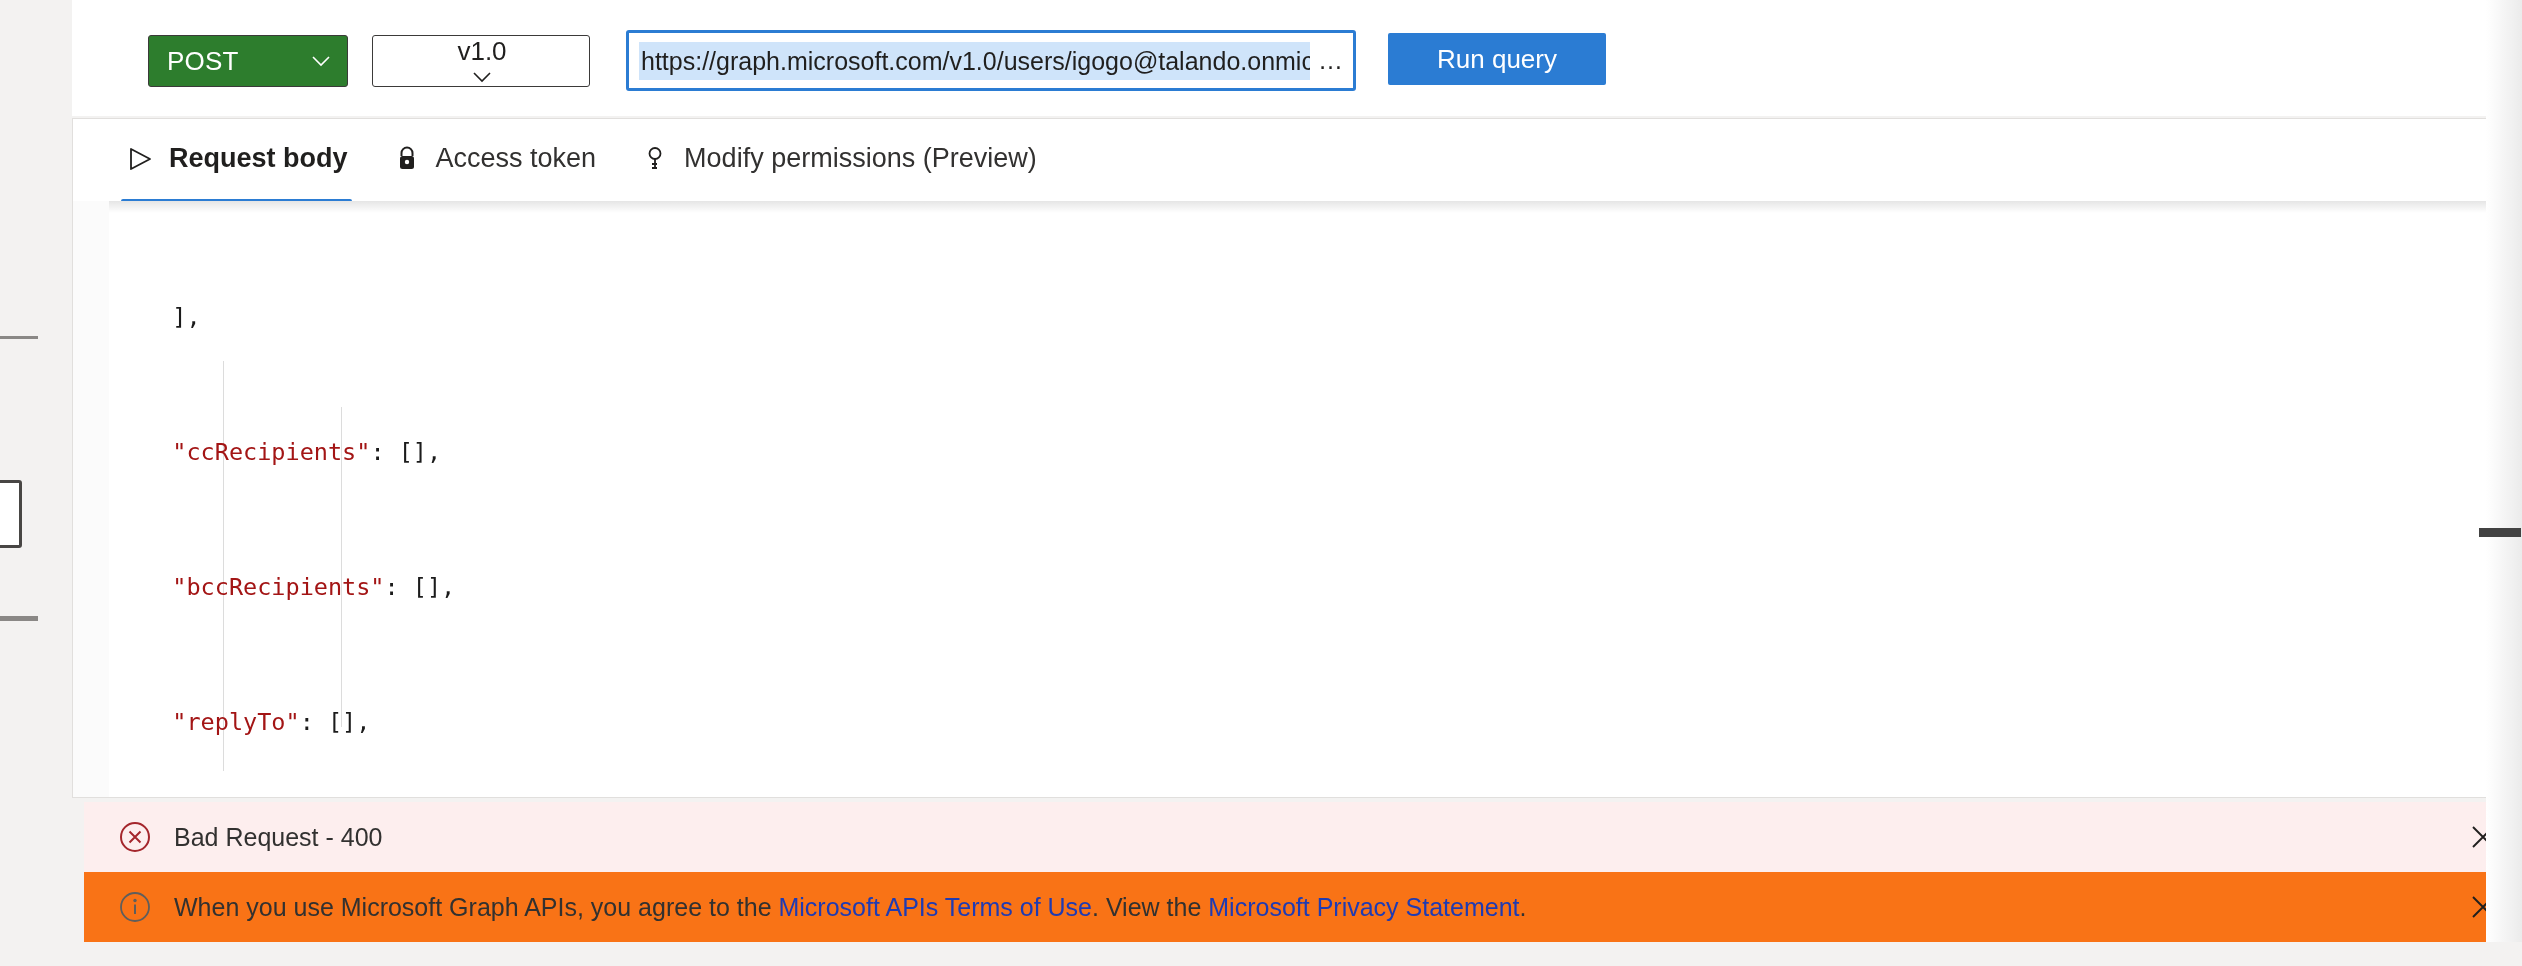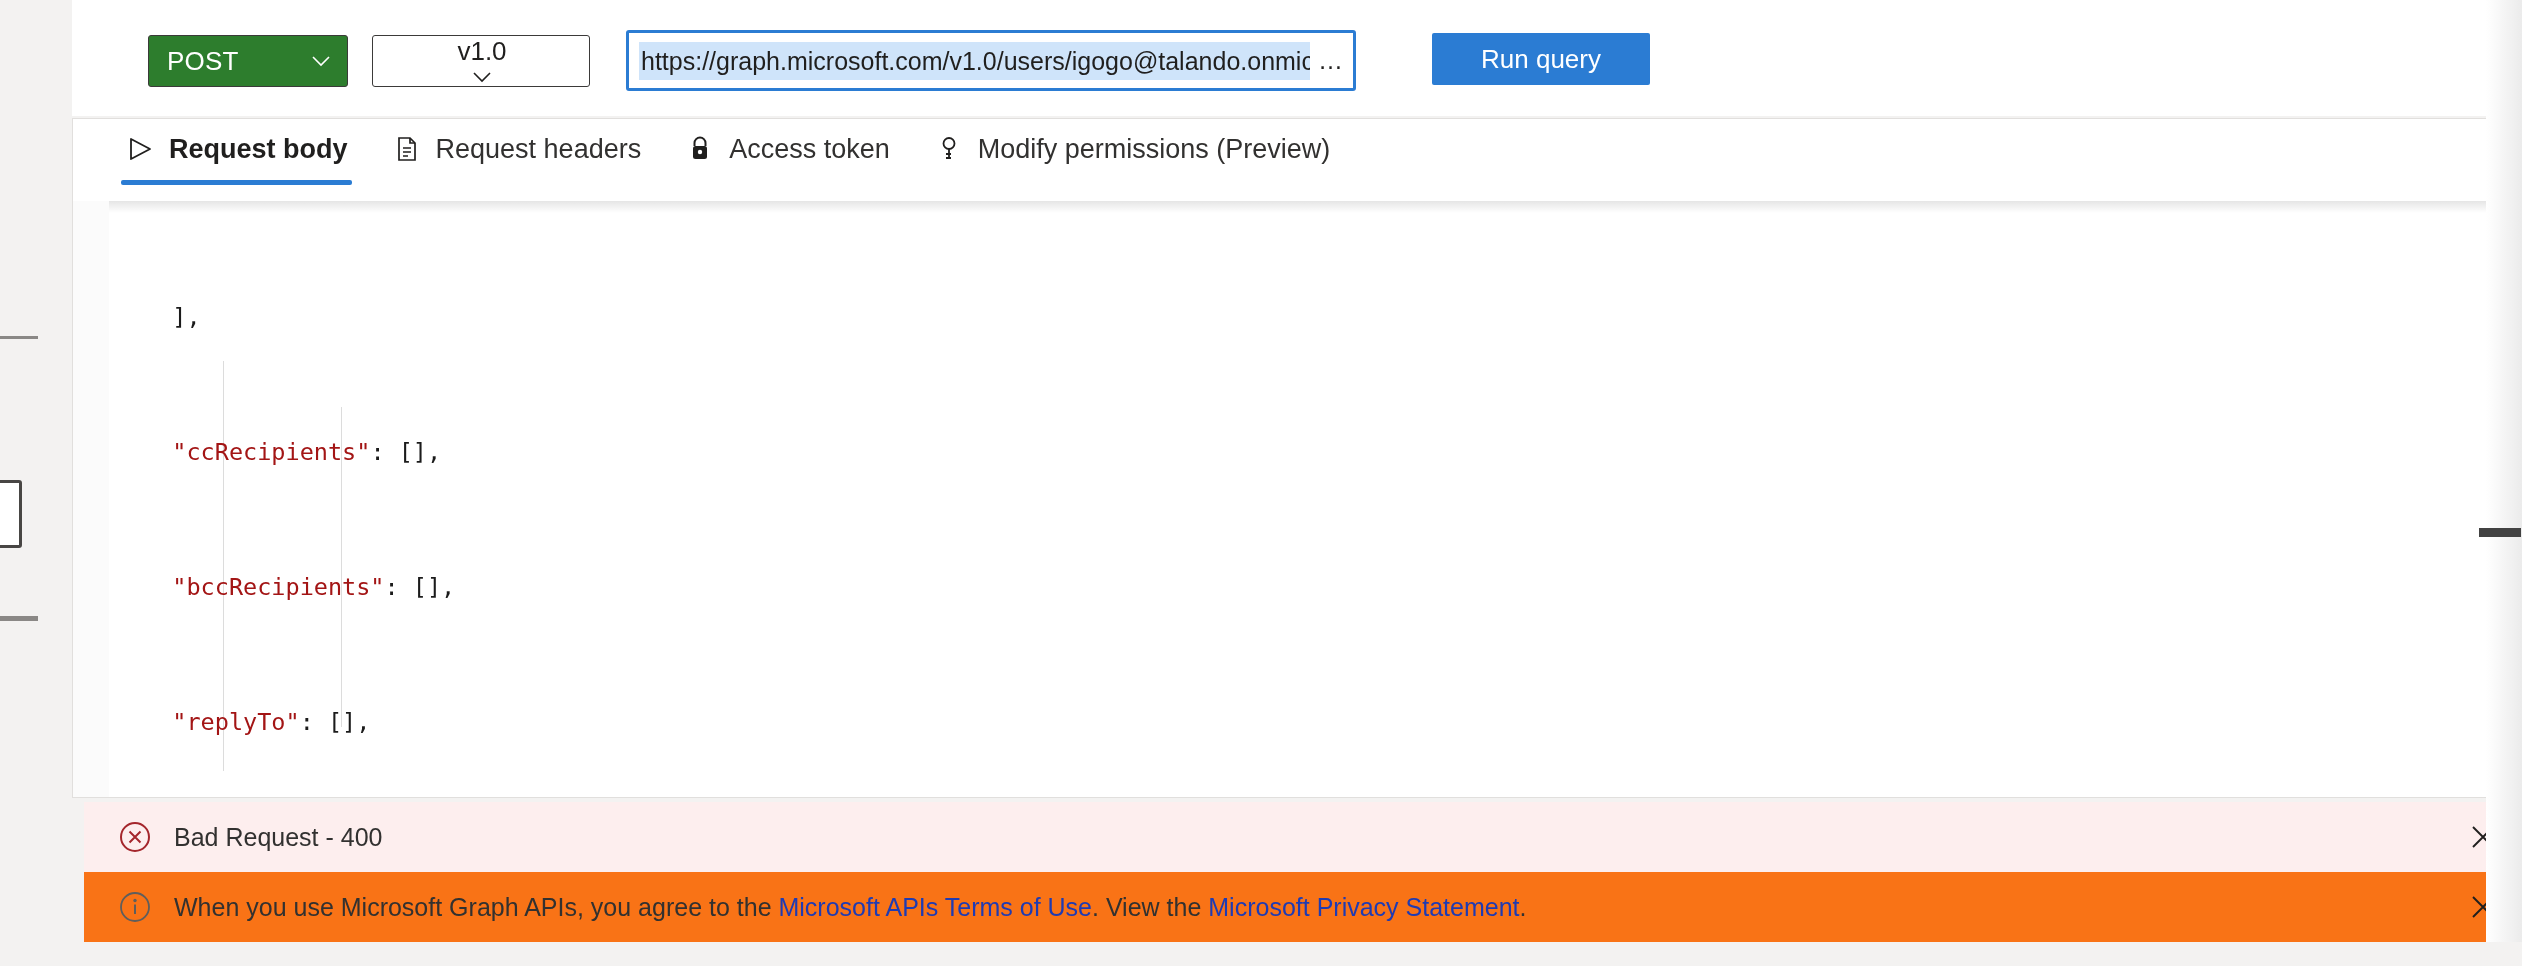--- a/index.html
+++ b/index.html
@@ -44,29 +44,29 @@
   }
   .urltext{
     font-size:25px;color:#201f1e;background:#cfe4fa;
     white-space:nowrap;overflow:hidden;line-height:36px;padding:1px 2px;
   }
   .urlellipsis{font-size:25px;color:#201f1e;margin-left:8px;}
 
   .runbtn{
     position:absolute;left:1316px;top:33px;width:218px;height:52px;
     background:#2b7cd3;border:none;border-radius:2px;color:#ffffff;
-    font-size:26px;font-family:"Liberation Sans", sans-serif;cursor:pointer;margin-left:44px;
+    font-size:26px;font-family:"Liberation Sans", sans-serif;cursor:pointer;
   }
 
   
   .card{position:absolute;left:72px;top:118px;width:2450px;height:680px;
         background:#ffffff;border:1px solid #e1dfdd;box-sizing:border-box;}
 
   .tabs{position:absolute;left:0;top:0;width:100%;height:82px;display:flex;align-items:flex-start;padding-left:30px;box-sizing:border-box;}
-  .tab{position:relative;display:flex;align-items:center;gap:14px;height:60px;padding:0 22px;cursor:pointer;}
+  .tab{position:relative;display:flex;align-items:center;gap:14px;height:79px;padding:0 22px;cursor:pointer;}
   .tab .ticon{display:flex;align-items:center;justify-content:center;width:30px;height:30px;color:#201f1e;}
   .tab .tlabel{font-size:27px;color:#323130;white-space:nowrap;}
   .tab.active .tlabel{font-weight:bold;color:#201f1e;}
   .tab.active .underline{position:absolute;left:18px;right:18px;bottom:-6px;height:5px;background:#2b7cd3;border-radius:2px;}
 
   
   .editor{position:absolute;left:0;top:82px;right:0;bottom:0;overflow:hidden;background:#ffffff;}
   .ed-topshadow{position:absolute;left:0;top:0;width:100%;height:12px;
       background:linear-gradient(to bottom,rgba(0,0,0,.10),rgba(0,0,0,0));}
   .gutter{position:absolute;left:0;top:0;width:36px;height:100%;background:#fbfbfb;}
@@ -143,30 +143,20 @@
       <div class="tab active">
         <span class="ticon">
           <svg width="28" height="28" viewBox="0 0 28 28">
               <path d="M5 4 L24 14 L5 24 Z" fill="none" stroke="#201f1e" stroke-width="1.8" stroke-linejoin="round"></path>
             </svg>
         </span>
         <span class="tlabel">Request body</span>
         <span class="underline"></span>
       </div>
 
-      <div class="tab">
-        <span class="ticon">
-          <svg width="28" height="28" viewBox="0 0 28 28">
-            <path d="M6 3 h11 l5 5 v17 h-16 Z" fill="none" stroke="#201f1e" stroke-width="1.7"></path>
-            <path d="M17 3 v5 h5" fill="none" stroke="#201f1e" stroke-width="1.7"></path>
-            <path d="M10 13 h8 M10 17 h8 M10 21 h5" stroke="#201f1e" stroke-width="1.6"></path>
-          </svg>
-        </span>
-        <span class="tlabel">Request headers</span>
-      </div>
 
       <div class="tab">
         <span class="ticon">
           <svg width="28" height="28" viewBox="0 0 28 28">
             <path d="M8.5 11 V8 a5.5 5.5 0 0 1 11 0 v3" fill="none" stroke="#201f1e" stroke-width="2"></path>
             <rect x="7" y="11" width="14" height="13" rx="2.5" fill="#201f1e"></rect>
             <circle cx="14" cy="17" r="2.2" fill="#ffffff"></circle>
           </svg>
         </span>
         <span class="tlabel">Access token</span>

